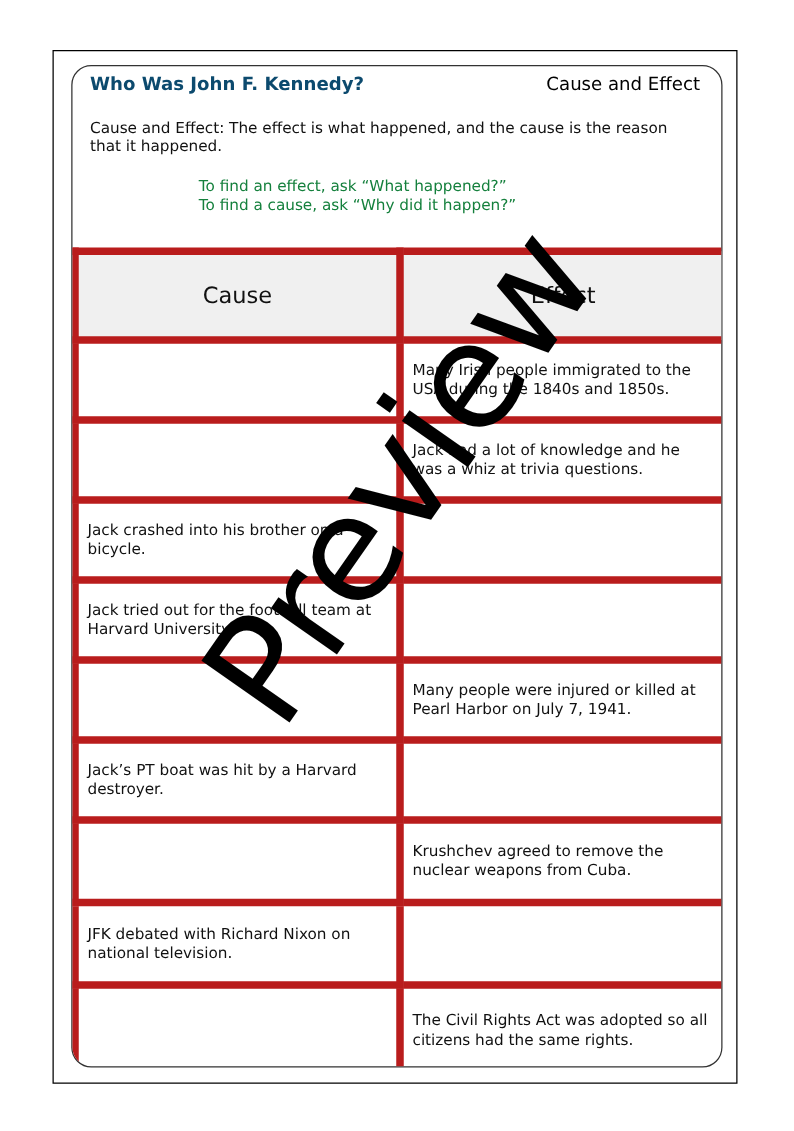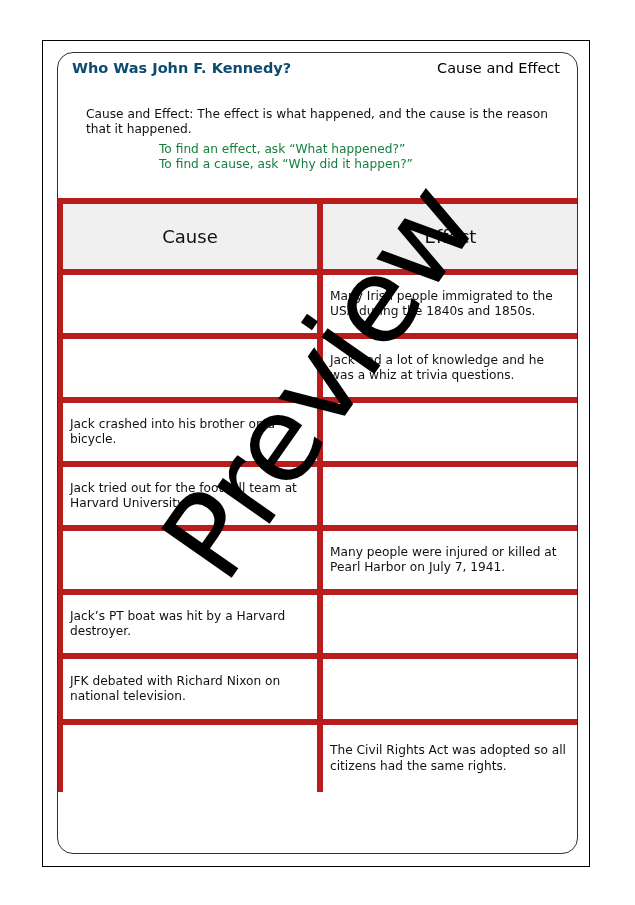--- a/index.html
+++ b/index.html
@@ -4,21 +4,21 @@
   <style>
     html, body { margin: 0; padding: 0; background: #ffffff; }
     body { width: 635px; height: 905px; position: relative; overflow: hidden;
            font-family: "DejaVu Sans", "Liberation Sans", sans-serif; color: #111; }
     .page-frame { position: absolute; left: 42px; top: 40px; width: 548px; height: 827px;
                   border: 1px solid #000; box-sizing: border-box; }
     .worksheet { position: absolute; left: 57px; top: 52px; width: 521px; height: 802px;
                  border: 1px solid #333; border-radius: 16px; box-sizing: border-box; overflow: hidden; }
     .title { position: absolute; left: 14px; top: 7px; font-weight: bold; font-size: 14.5px; color: #0c4a6e; }
     .subtitle { position: absolute; right: 17px; top: 7px; font-weight: normal; font-size: 14.5px; color: #000; }
-    .intro { position: absolute; left: 28px; top: 42px; width: 470px; font-size: 12.2px; line-height: 15px; color: #111; margin-top: 12px; }
+    .intro { position: absolute; left: 14px; top: 42px; width: 470px; font-size: 12.2px; line-height: 15px; color: #111; }
     .tips { position: absolute; left: 101px; top: 89px; font-size: 12.2px; line-height: 15px; color: #15803d; }
     table.ce { position: absolute; left: -1px; top: 145px; width: 521px; border-collapse: collapse; table-layout: fixed; }
     table.ce th, table.ce td { border: 6px solid #b91c1c; box-sizing: border-box; padding: 0 7px; vertical-align: middle;
                                font-size: 12.2px; line-height: 15.5px; color: #111; }
     table.ce th { background: #f0f0f0; height: 71px; font-weight: normal; font-size: 18px; text-align: center; color: #111; }
     table.ce td { height: 64px; text-align: left; }
     table.ce tr.tall td { height: 66px; }
     table.ce tr.last td { height: 70px; border-bottom: none; }
     table.ce col.c1 { width: 260px; }
     table.ce col.c2 { width: 261px; }
@@ -71,20 +71,24 @@
       </tr>
       <tr>
         <td></td>
         <td>Many people were injured or killed at Pearl Harbor on July 7, 1941.</td>
       </tr>
       <tr>
         <td>Jack’s PT boat was hit by a Harvard destroyer.</td>
         <td></td>
       </tr>
       <tr class="tall">
+        <td></td>
+        <td>Krushchev agreed to remove the nuclear weapons from Cuba.</td>
+      </tr>
+      <tr class="tall">
         <td>JFK debated with Richard Nixon on national television.</td>
         <td></td>
       </tr>
       <tr class="last">
         <td></td>
         <td>The Civil Rights Act was adopted so all citizens had the same rights.</td>
       </tr>
     </tbody>
   </table>
 </div>

